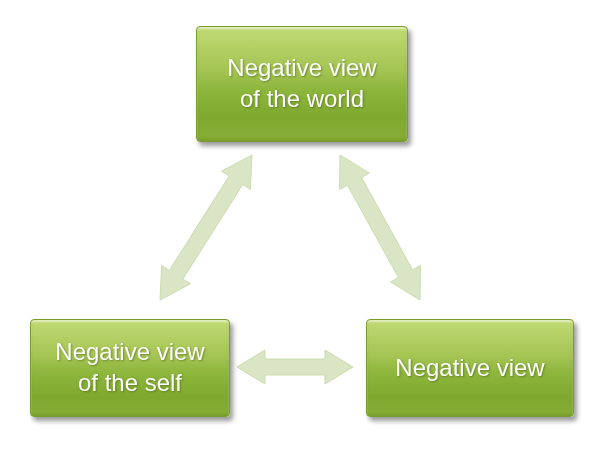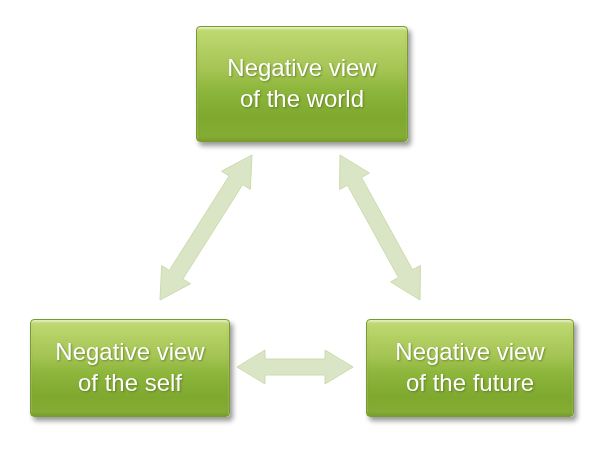--- a/index.html
+++ b/index.html
@@ -78,17 +78,16 @@
   <div class="node node-world">
     <div class="label">
       <div>Negative view</div>
       <div>of the self</div>
     </div>
   </div>
 
   <div class="node node-future">
     <div class="label">
       <div>Negative view</div>
-      <div>of the future</div>
     </div>
   </div>
 
 </div>
 
 </body></html>

